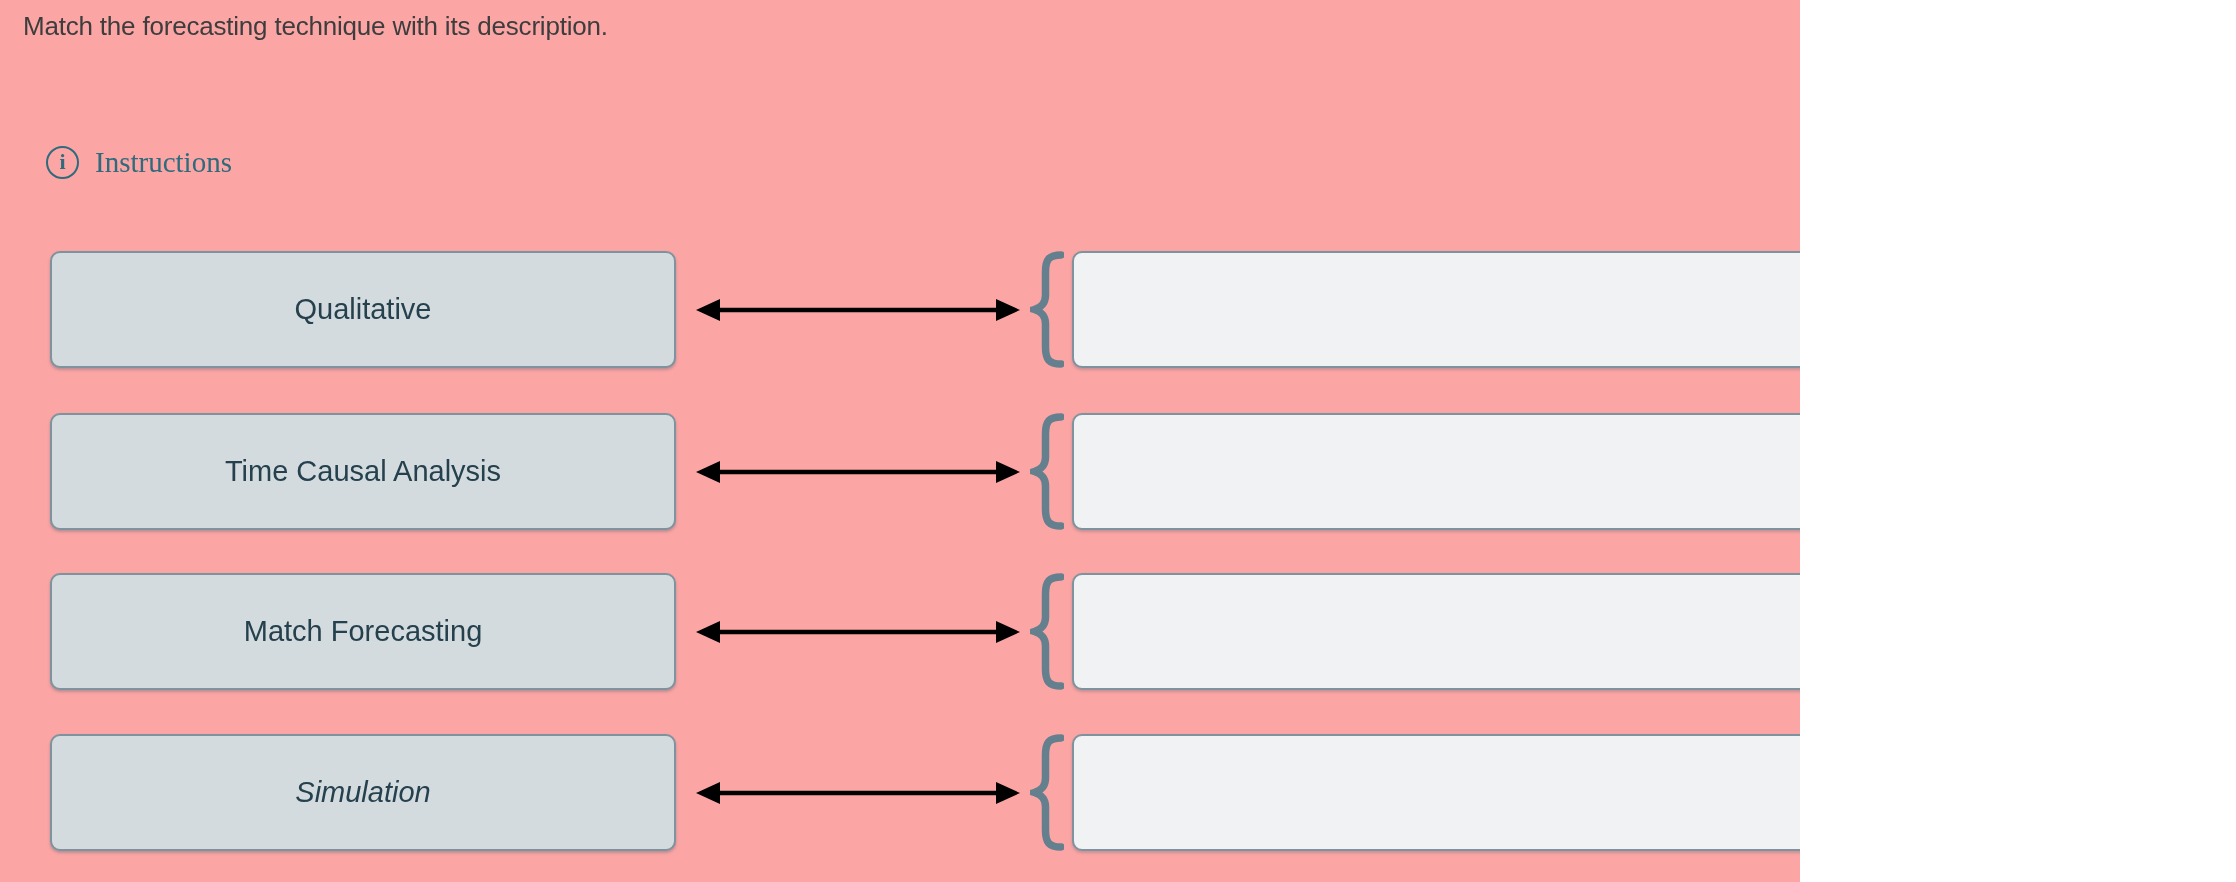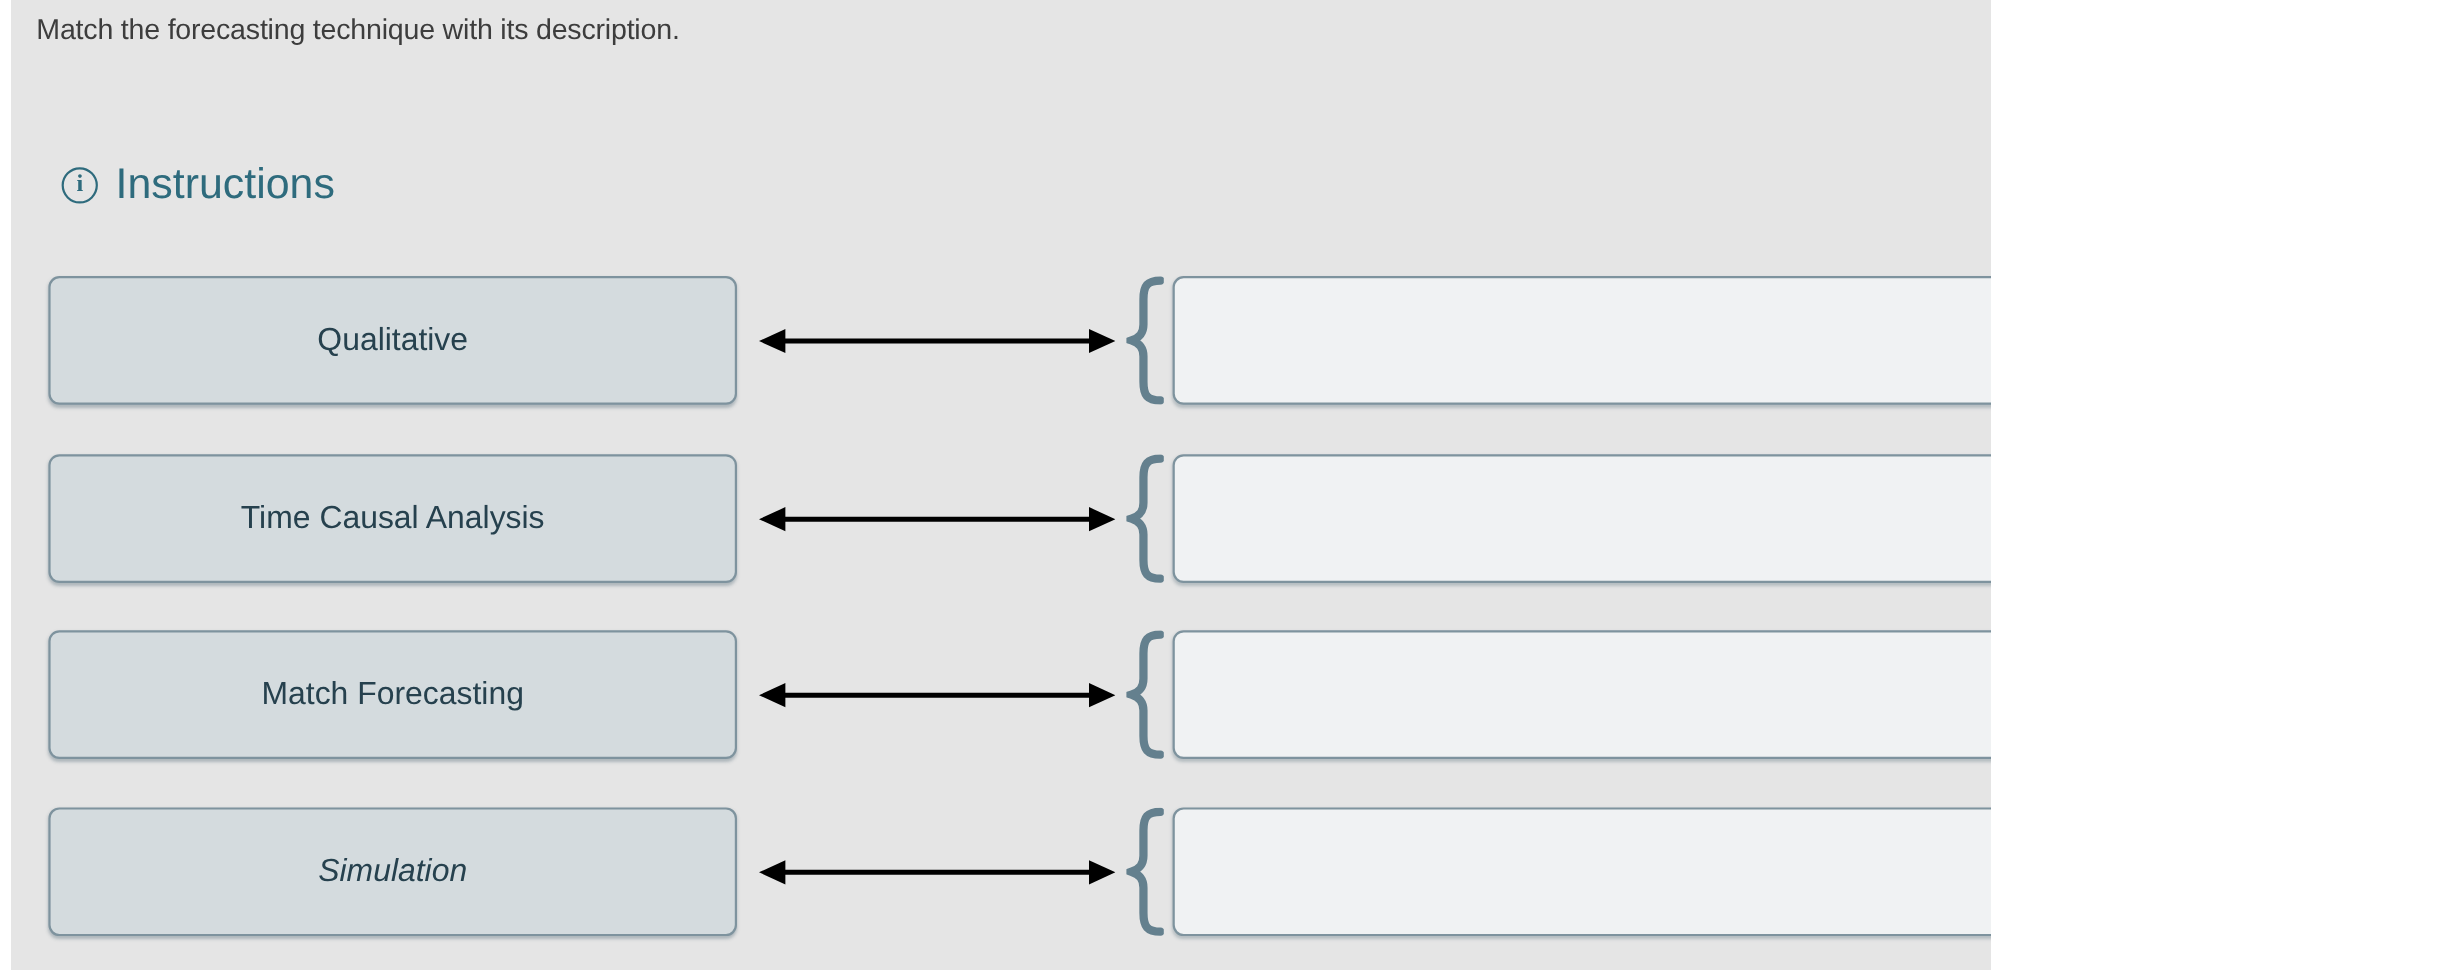--- a/index.html
+++ b/index.html
@@ -5,23 +5,22 @@
   html, body {
     margin: 0;
     padding: 0;
     background: #ffffff;
     font-family: "Liberation Sans", sans-serif;
   }
   .stage {
     position: relative;
     width: 1800px;
     height: 882px;
-    background: #e5e5e5;
+    background: #fca5a5;
     overflow: hidden;
-    margin-left: 10px;
   }
 
   
   .q-title {
     position: absolute;
     left: 23px;
     top: 11px;
     font-size: 26px;
     line-height: 1.2;
     color: #3d3d3d;
@@ -49,28 +48,29 @@
     align-items: center;
     justify-content: center;
     font-family: "Liberation Serif", serif;
     font-weight: bold;
     font-size: 22px;
     line-height: 1;
     color: #2e6b7d;
     padding-bottom: 2px;
   }
   .instructions-label {
-    font-size: 39px;
+    font-size: 29px;
     color: #2e6b7d;
+    font-family: Liberation Serif, serif;
   }
 
   
   .rows {
     position: absolute;
-    left: 0;
+    left: 16px;
     top: 0;
     width: 100%;
     height: 100%;
   }
   .row {
     position: absolute;
     left: 0;
     width: 100%;
     height: 117px;
   }

